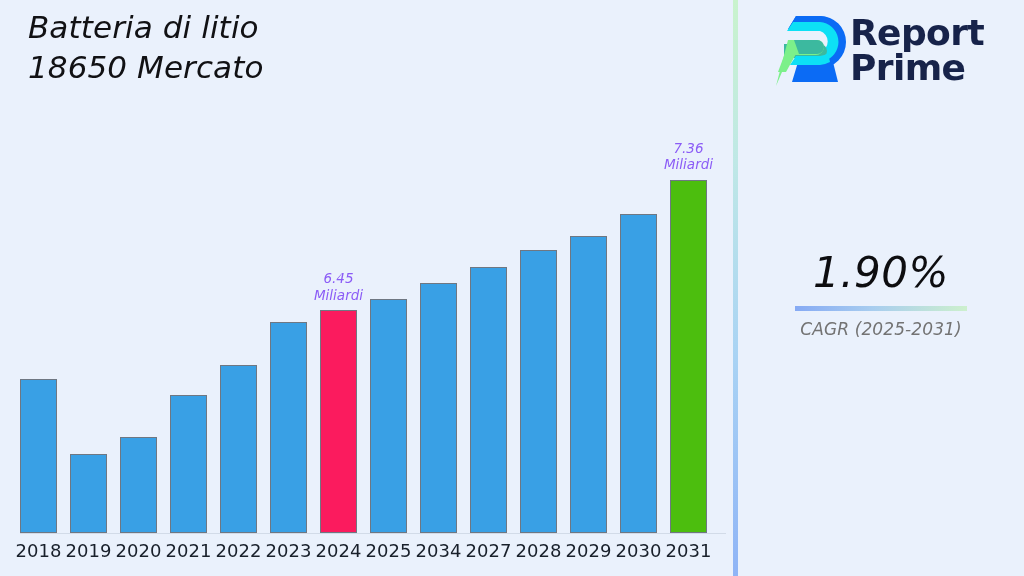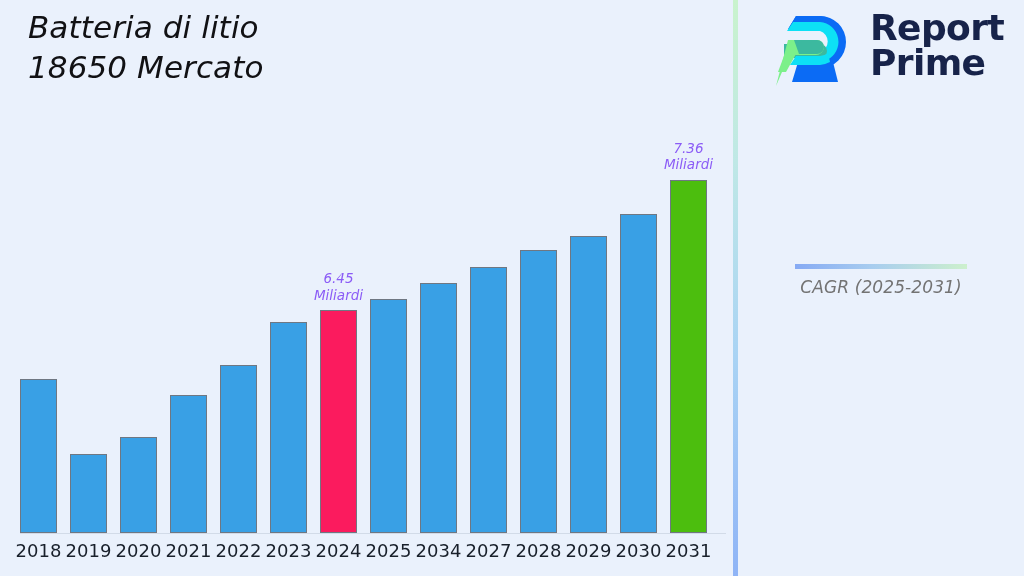--- a/index.html
+++ b/index.html
@@ -60,21 +60,21 @@
 
   
   .divider{
     position:absolute;left:733px;top:0;width:5px;height:576px;
     background:linear-gradient(to bottom,#c9f3cd 0%,#bfe8e6 28%,#a9d3f4 62%,#8fb4f6 100%);
   }
 
   
   .right-panel{position:absolute;left:738px;top:0;width:286px;height:576px;}
 
-  .logo{position:absolute;left:38px;top:10px;display:flex;align-items:flex-start;gap:20px;}
+  .logo{position:absolute;left:38px;top:10px;display:flex;align-items:center;gap:0;}
   .logo-mark{width:74px;height:80px;flex:none;}
   .logo-text{
     font-weight:700;font-size:36px;line-height:0.98;
     color:#17234a;letter-spacing:-.6px;
   }
 
   .cagr-block{position:absolute;left:0;top:252px;width:286px;text-align:center;}
   .cagr-value{
     font-style:italic;font-weight:400;
     font-size:42px;line-height:1;color:#0d0d10;
@@ -160,17 +160,18 @@
           <path d="M20 46 H44 A15 15 0 0 0 52 43 L54 52 A30 30 0 0 1 44 55 H14 Z" fill="#0de0f5"></path>
         </svg>
       </span>
       <span class="logo-text">
         <span>Report</span><br>
         <span>Prime</span>
       </span>
     </div>
 
     <div class="cagr-block">
+      <div class="cagr-value">1.90%</div>
       <div class="cagr-rule"></div>
       <div class="cagr-label">CAGR (2025-2031)</div>
     </div>
   </div>
 </div>
 
 </body></html>

